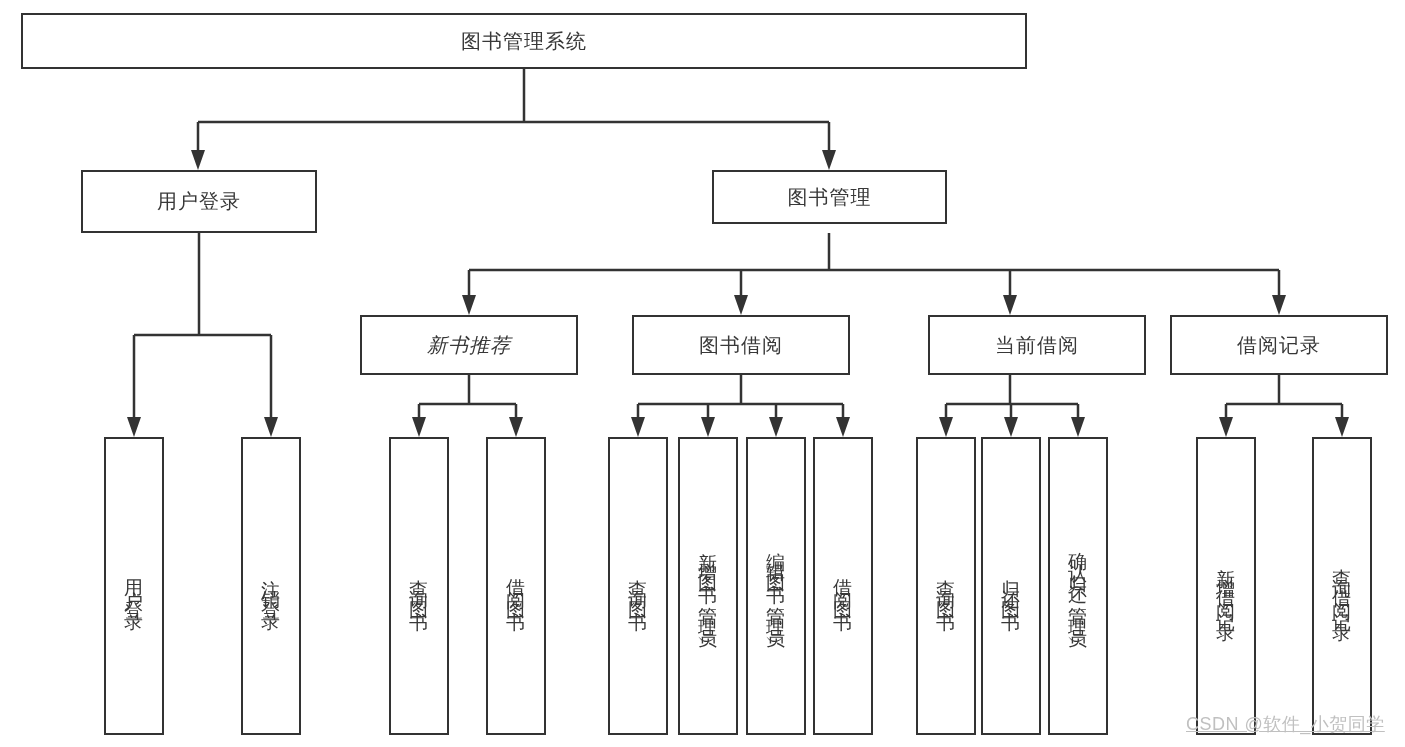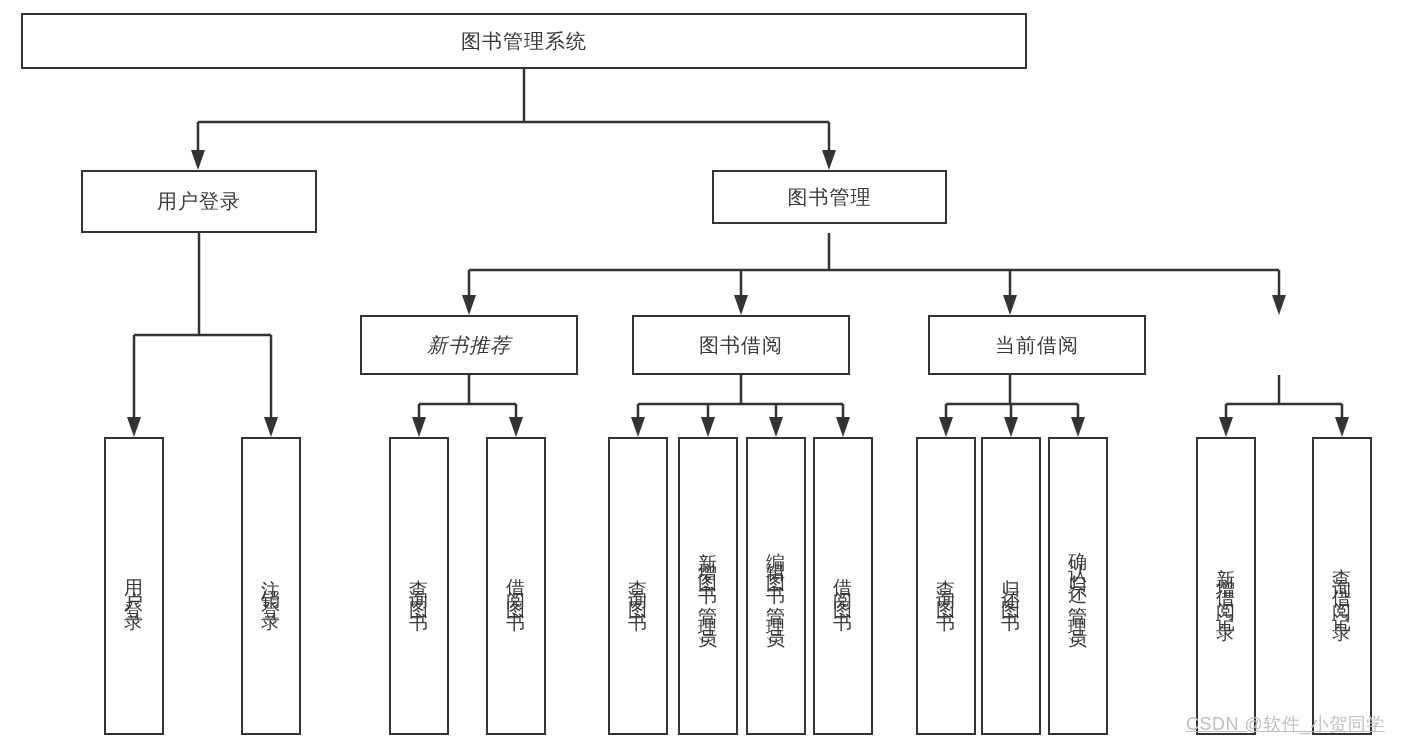--- a/index.html
+++ b/index.html
@@ -102,20 +102,23 @@
 
   <div class="box" style="left:360px; top:315px; width:218px; height:60px;font-style:italic;">
     <span class="hlabel">新书推荐</span>
   </div>
   <div class="box" style="left:632px; top:315px; width:218px; height:60px;">
     <span class="hlabel">图书借阅</span>
   </div>
   <div class="box" style="left:901px; top:315px; width:218px; height:60px;margin-left:27px;">
     <span class="hlabel">当前借阅</span>
   </div>
+  <div class="box" style="left:1170px; top:315px; width:218px; height:60px;">
+    <span class="hlabel">借阅记录</span>
+  </div>
 
   <div class="box" style="left:104px; top:437px; width:60px; height:298px;">
     <span class="vlabel">用户登录</span>
   </div>
   <div class="box" style="left:241px; top:437px; width:60px; height:298px;">
     <span class="vlabel">注销登录</span>
   </div>
 
   <div class="box" style="left:389px; top:437px; width:60px; height:298px;">
     <span class="vlabel">查询图书</span>

